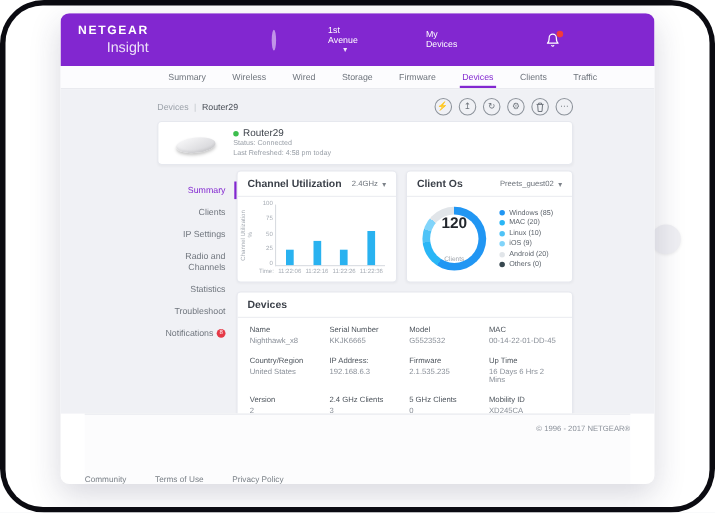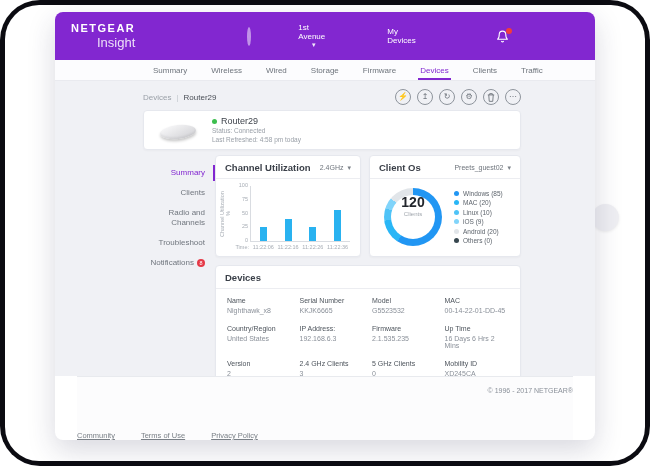--- a/index.html
+++ b/index.html
@@ -109,36 +109,36 @@
   .bar { width:7px; background:#29B2F0; }
   .xlab { position:absolute; top:100%; margin-top:3px; left:50%; transform:translateX(-50%);
     font-size:5.5px; color:#a7adb5; white-space:nowrap; }
   .time-lab { position:absolute; top:100%; margin-top:3px; right:100%; padding-right:2px;
     font-size:5.5px; color:#a7adb5; white-space:nowrap; }
 
   .client-card { width:152px; height:102px; }
   .client-body { display:flex; align-items:center; padding:8px 8px; }
   .donut { width:58px; height:58px; border-radius:50%; position:relative; margin:0 4px 0 6px; flex:0 0 auto; }
   .donut-hole { position:absolute; inset:7px; background:#fff; border-radius:50%;
-    display:flex; flex-direction:column; align-items:center; justify-content:flex-start; }
+    display:flex; flex-direction:column; align-items:center; justify-content:space-between; }
   .donut-value { font-size:14px; font-weight:bold; color:#22262c; line-height:1; }
   .donut-label { font-size:6px; color:#a0a6ad; margin-top:2px; }
   .legend { flex:1; margin-left:8px; }
   .legend-item { display:flex; align-items:center; font-size:6.5px; color:#5d646c; margin:2.5px 0; }
   .legend-dot { width:5px; height:5px; border-radius:50%; margin-right:4px; flex:0 0 auto; }
 
   .devices-card { width:100%; }
   .dev-grid { display:grid; grid-template-columns:repeat(4,1fr); gap:11px 8px; padding:8px 11px 12px; }
   .flabel { font-size:7px; color:#4d545c; margin-bottom:3px; }
   .fvalue { font-size:7px; color:#8a9099; }
 
   
   .app-footer { flex:0 0 48px; background:#fcfcfd; display:flex; align-items:flex-start;
     margin:0 22px; border-top:1px solid #e8eaee; padding-top:10px; }
-  .foot-link { font-size:7.5px; color:#7a8087; text-decoration:underline; margin-right:26px;margin-top:44px; }
+  .foot-link { font-size:7.5px; color:#7a8087; margin-right:26px;margin-top:44px; }
   .copyright { margin-left:auto; font-size:7px; color:#8a9099; }
 </style>
 </head>
 <body>
 
 <div class="bezel"></div>
 <div class="screen"></div>
 <div class="side-knob"></div>
 
 <div class="app">
@@ -210,21 +210,23 @@
         </div>
         <div class="device-sub">Status: Connected</div>
         <div class="device-sub">Last Refreshed: 4:58 pm today</div>
       </div>
     </div>
 
     <div class="main-row">
       <div class="sidebar" id="sidebar">
           <div class="side-item active"><span>Summary</span></div>
           <div class="side-item"><span>Clients</span></div>
+          <div class="side-item"><span>IP Settings</span></div>
           <div class="side-item"><span>Radio and Channels</span></div>
+          <div class="side-item"><span>Statistics</span></div>
           <div class="side-item"><span>Troubleshoot</span></div>
           <div class="side-item"><span>Notifications</span><span class="side-badge">8</span></div>
         </div>
 
       <div class="cards-col">
         <div class="cards-row">
 
           <div class="card chart-card">
             <div class="card-head">
               <span class="card-title">Channel Utilization</span>

